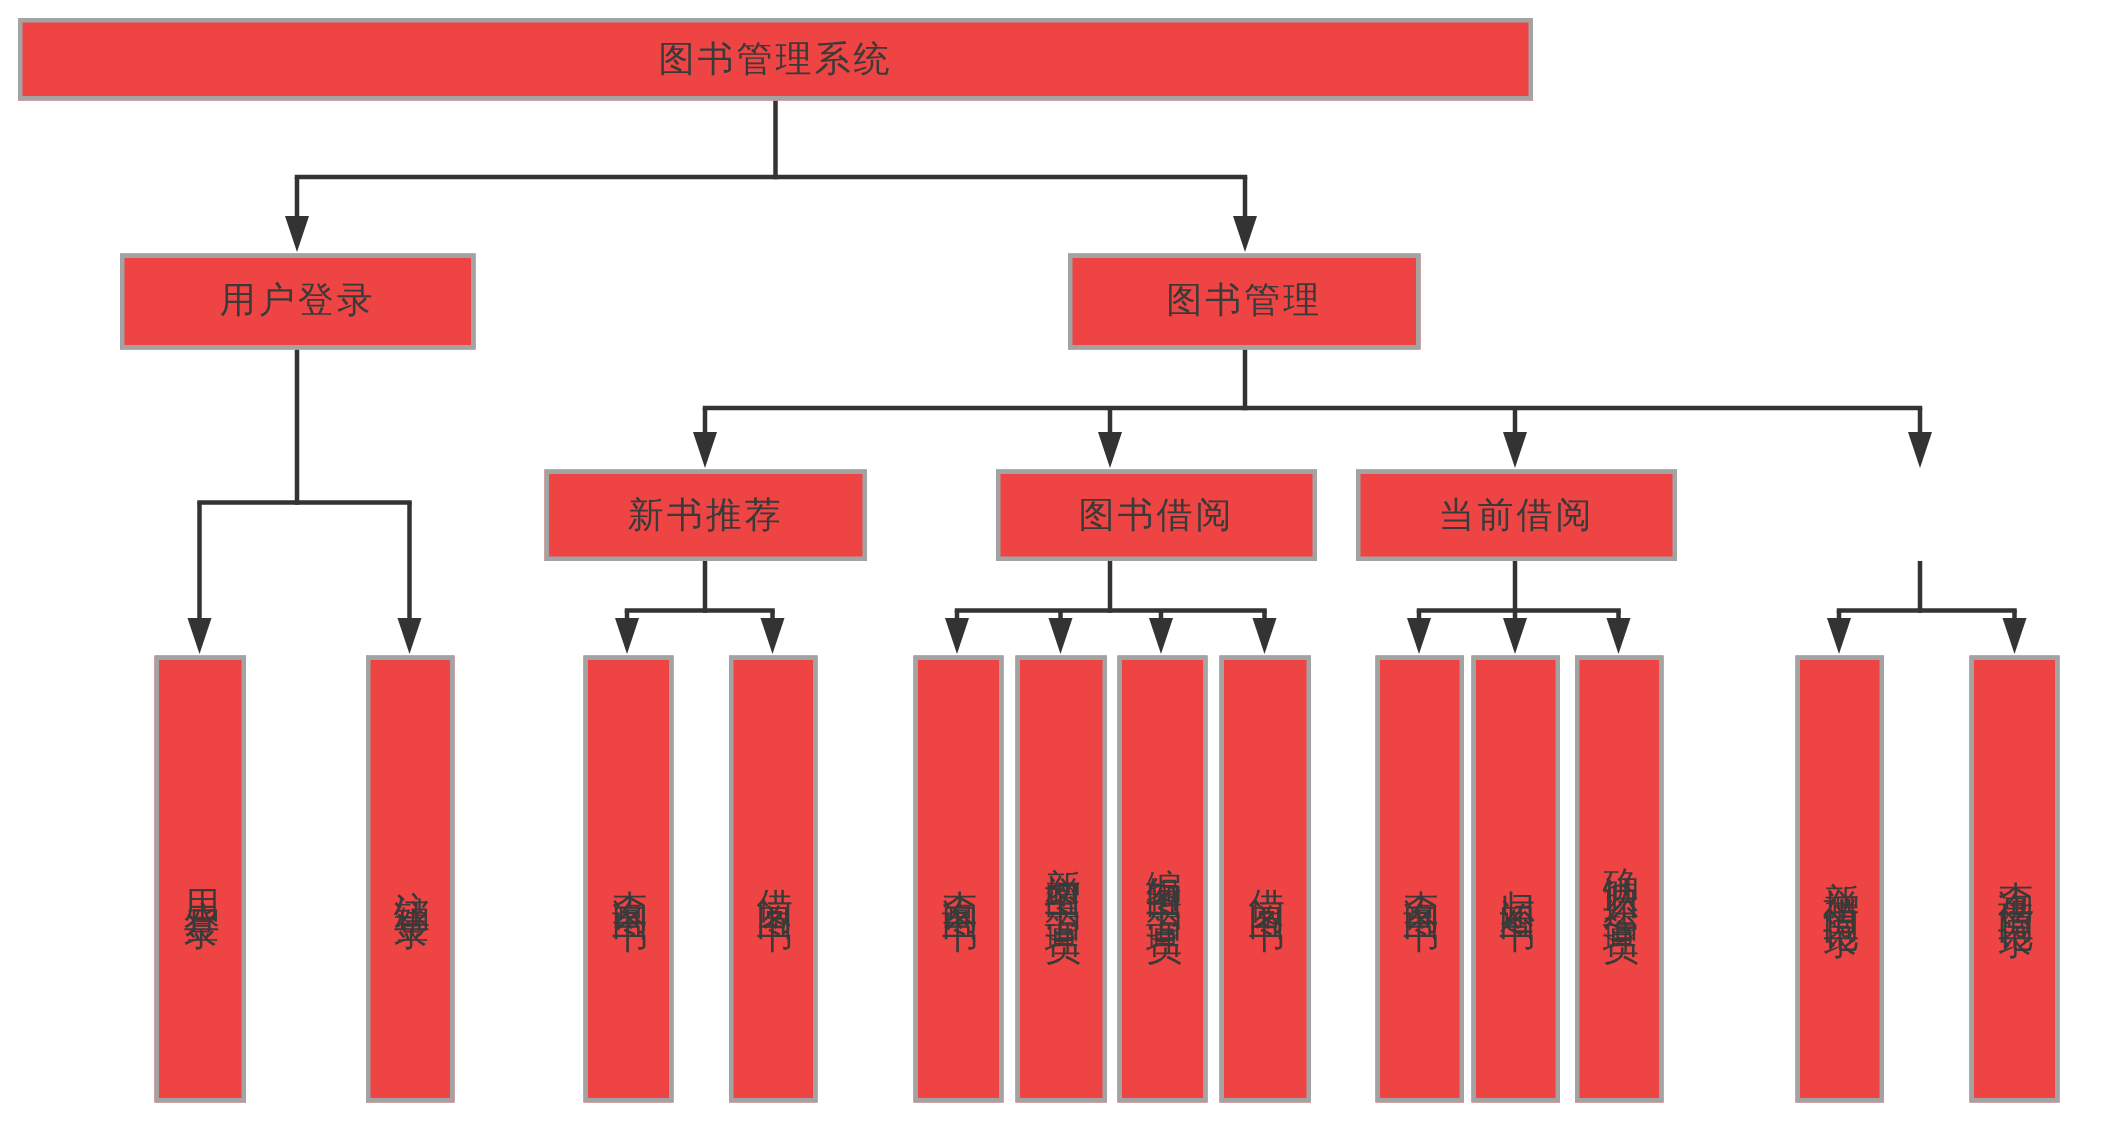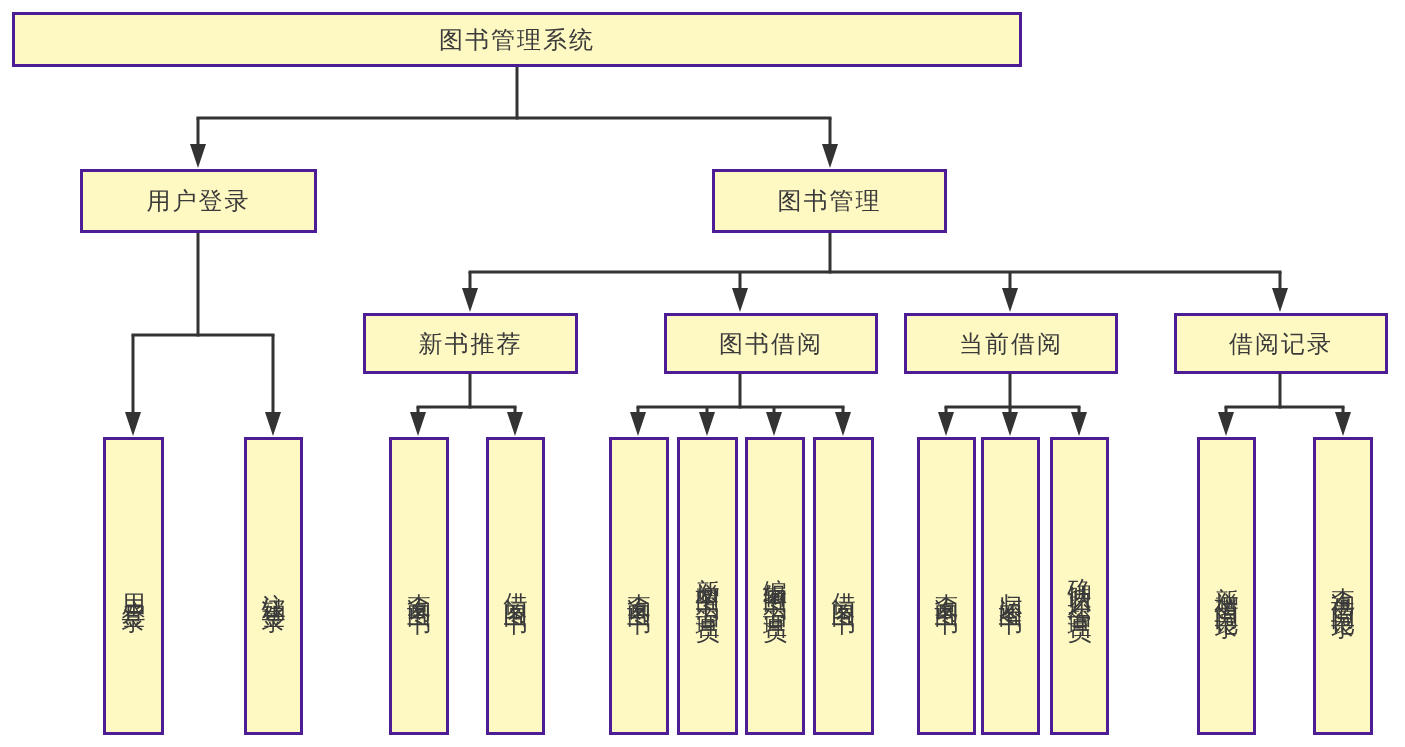--- a/index.html
+++ b/index.html
@@ -1,22 +1,22 @@
 <!DOCTYPE html>
 <html><head>
 <meta charset="utf-8">
 <style>
   html,body{margin:0;padding:0;background:#ffffff;}
   .stage{
     position:relative;width:1405px;height:747px;background:#ffffff;
     font-family:"Liberation Sans","DejaVu Sans",sans-serif;overflow:hidden;
   }
   .node{
-    position:absolute;box-sizing:border-box;background:#fef9c3;
-    border:3px solid #4c1d95;display:flex;align-items:center;justify-content:center;
+    position:absolute;box-sizing:border-box;background:#ef4444;
+    border:3px solid #a3a3a3;display:flex;align-items:center;justify-content:center;
   }
   .lbl{
     font-size:24px;color:#3a3a3a;letter-spacing:2px;white-space:nowrap;line-height:1;
   }
   .v .lbl{
     writing-mode:vertical-rl;text-orientation:mixed;letter-spacing:6px;
   }
   .connectors{position:absolute;left:0;top:0;pointer-events:none;}
   .watermark{
     position:absolute;left:1160px;top:719px;font-size:19px;color:#b0b0b0;
@@ -110,23 +110,20 @@
 
   <div class="node h" style="left:712px;top:169px;width:235px;height:64px">
     <span class="lbl">图书管理</span>
   </div>
   <div class="node h" style="left:664px;top:313px;width:214px;height:61px">
     <span class="lbl">图书借阅</span>
   </div>
   <div class="node h" style="left:904px;top:313px;width:214px;height:61px">
     <span class="lbl">当前借阅</span>
   </div>
-  <div class="node h" style="left:1174px;top:313px;width:214px;height:61px">
-    <span class="lbl">借阅记录</span>
-  </div>
 
   <div class="node v" style="left:103px;top:437px;width:61px;height:298px">
     <span class="lbl">用户登录</span>
   </div>
   <div class="node v" style="left:244px;top:437px;width:59px;height:298px">
     <span class="lbl">注销登录</span>
   </div>
 
   <div class="node v" style="left:389px;top:437px;width:60px;height:298px">
     <span class="lbl">查询图书</span>

